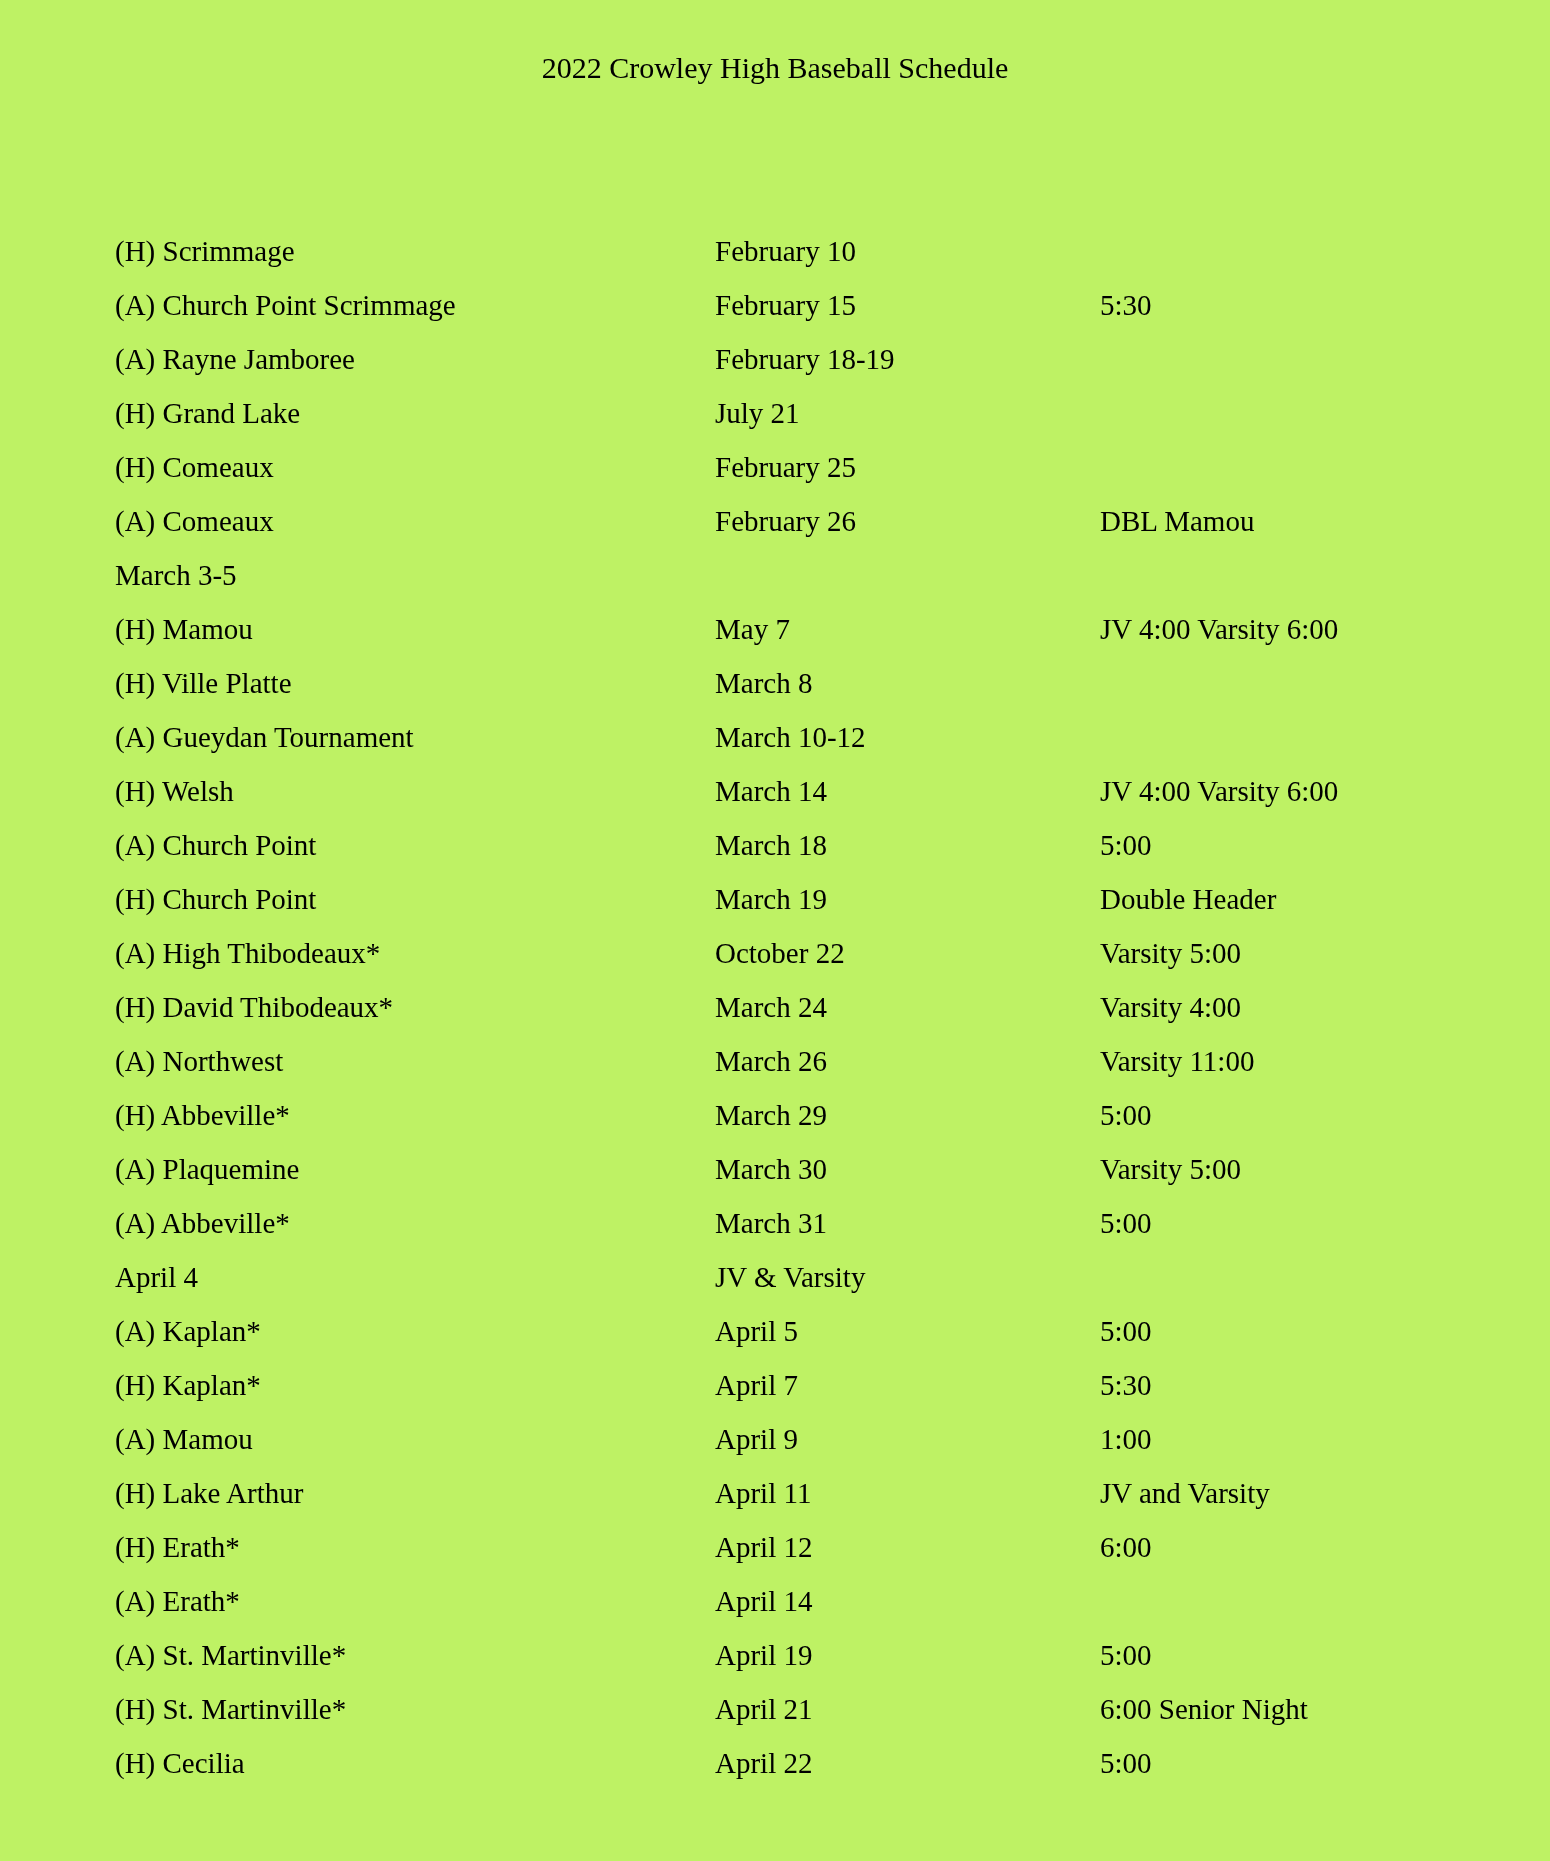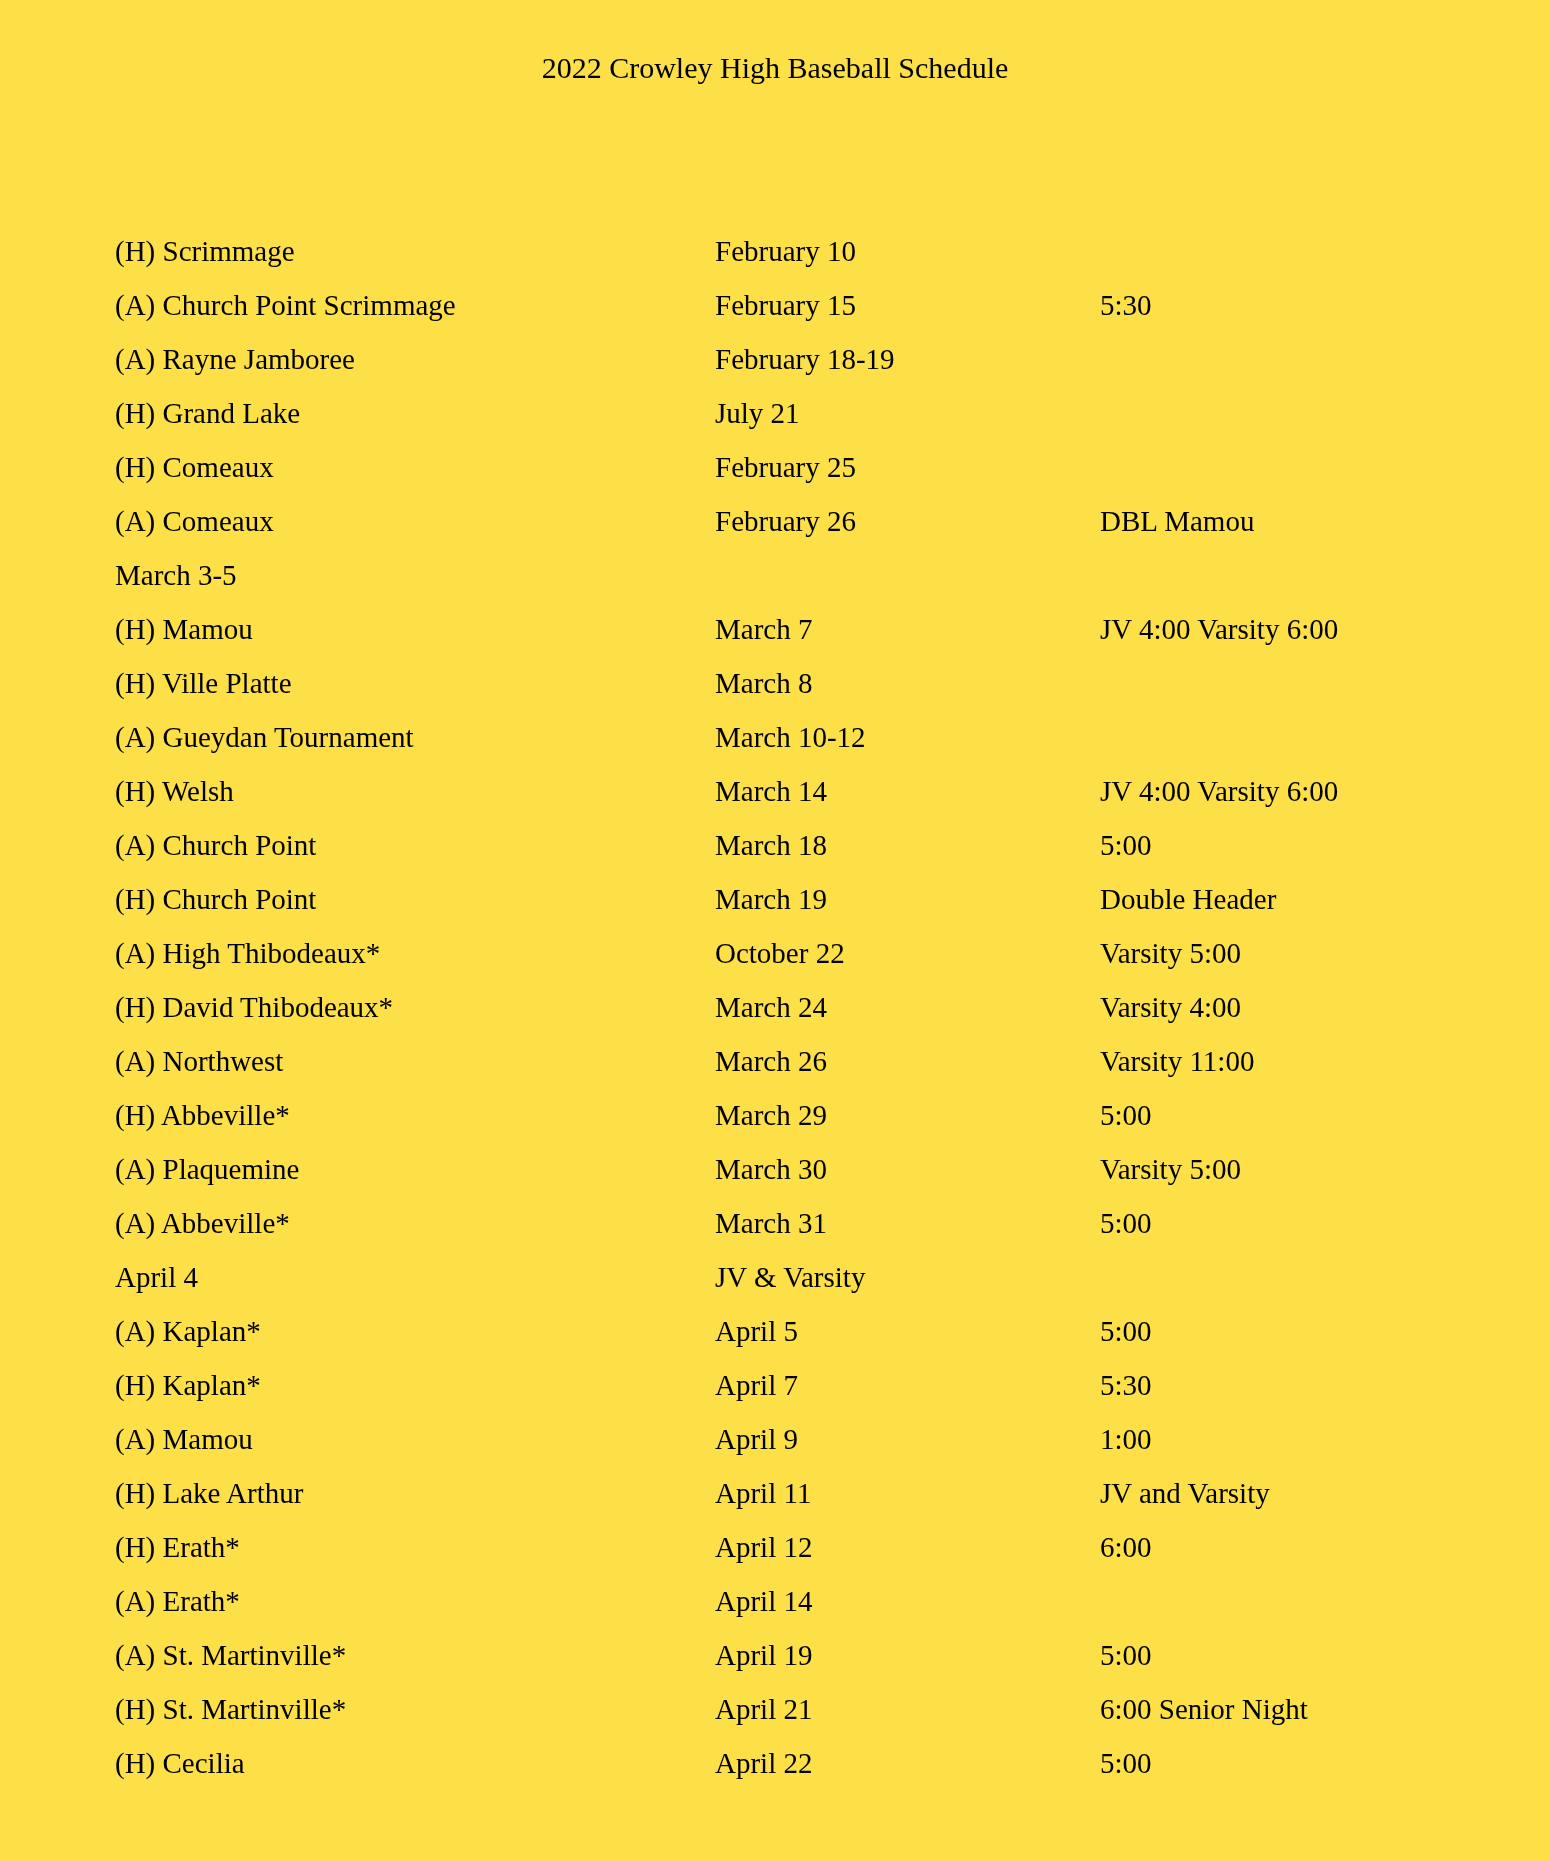--- a/index.html
+++ b/index.html
@@ -4,21 +4,21 @@
 <style>
   html, body {
     margin: 0;
     padding: 0;
     background: #ffffff;
   }
   .page {
     position: relative;
     width: 1550px;
     height: 1861px;
-    background: #fde047;
+    background: #bef264;
     color: #000000;
     font-family: "Liberation Serif", "DejaVu Serif", serif;
     font-size: 29px;
     overflow: hidden;
     text-decoration: underline;
   }
   .doc-title {
     position: absolute;
     top: 49px;
     left: 0;
@@ -89,21 +89,21 @@
     <span class="cell">DBL Mamou</span>
   </div>
 
   <div class="row">
     <span class="cell">March 3-5</span>
     <span class="cell"></span>
   </div>
 
   <div class="row">
     <span class="cell">(H) Mamou</span>
-    <span class="cell">March 7</span>
+    <span class="cell">May 7</span>
     <span class="cell">JV 4:00 Varsity 6:00</span>
   </div>
 
   <div class="row">
     <span class="cell">(H) Ville Platte</span>
     <span class="cell">March 8</span>
     <span class="cell"></span>
   </div>
 
   <div class="row">

